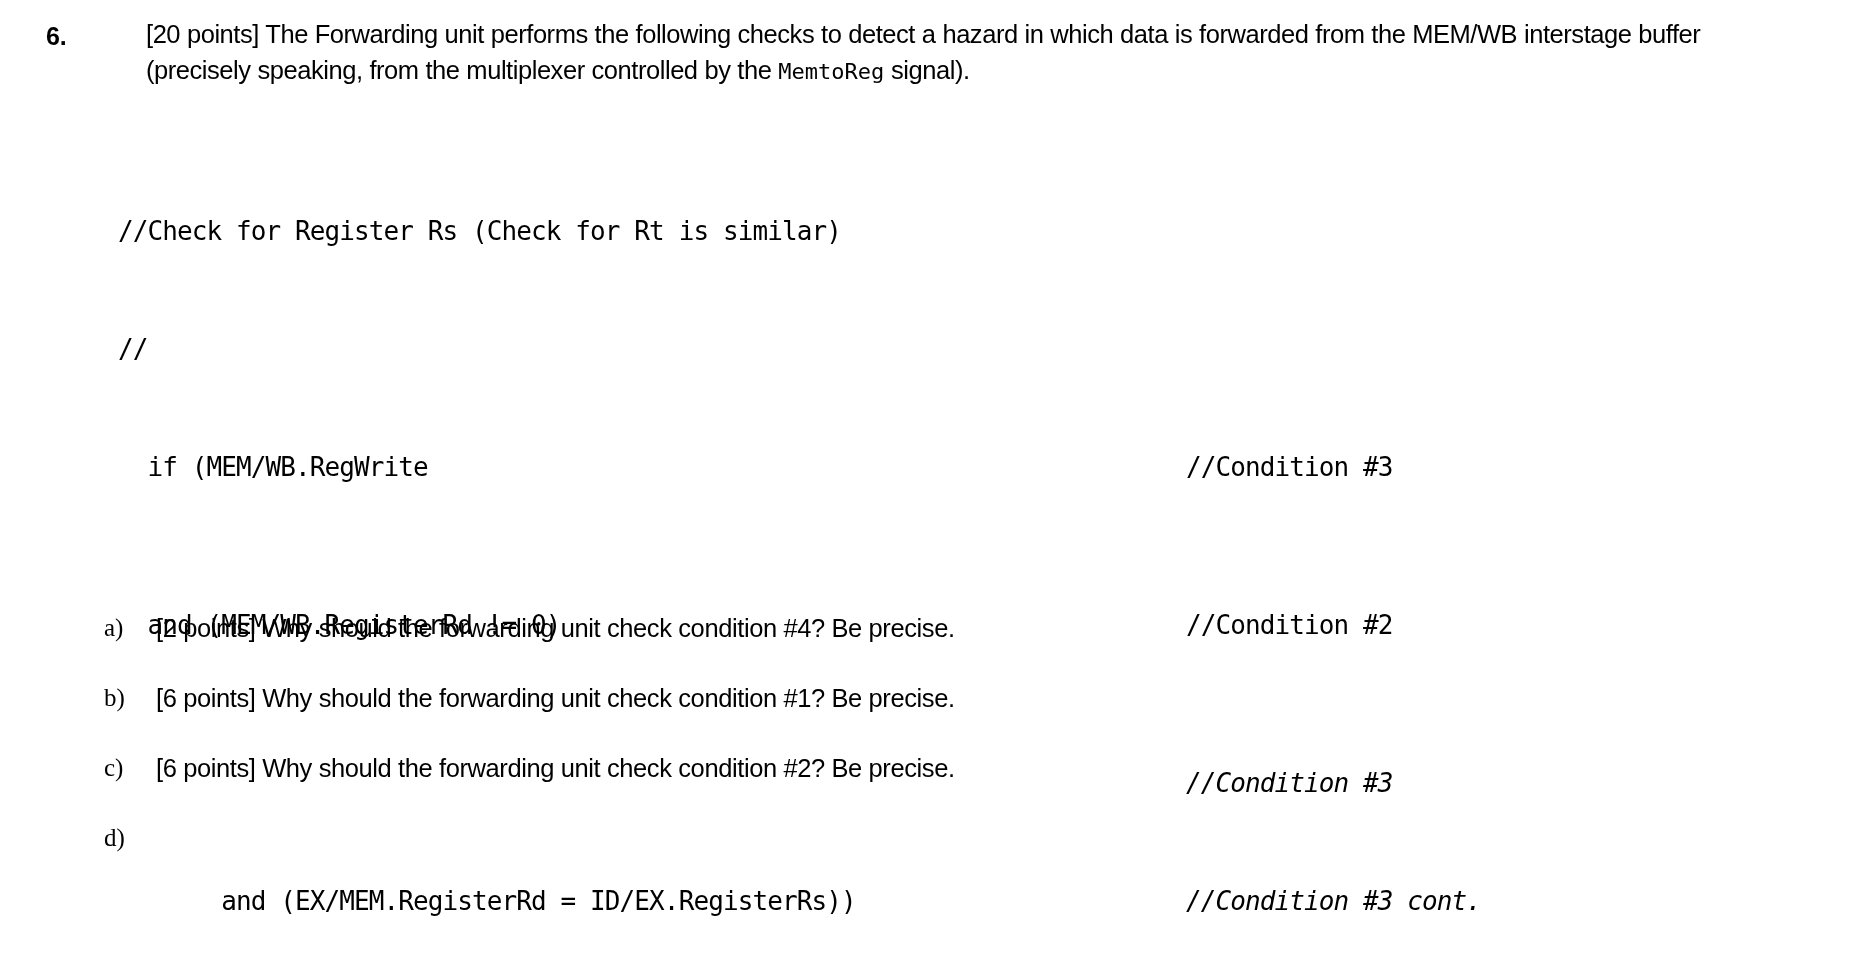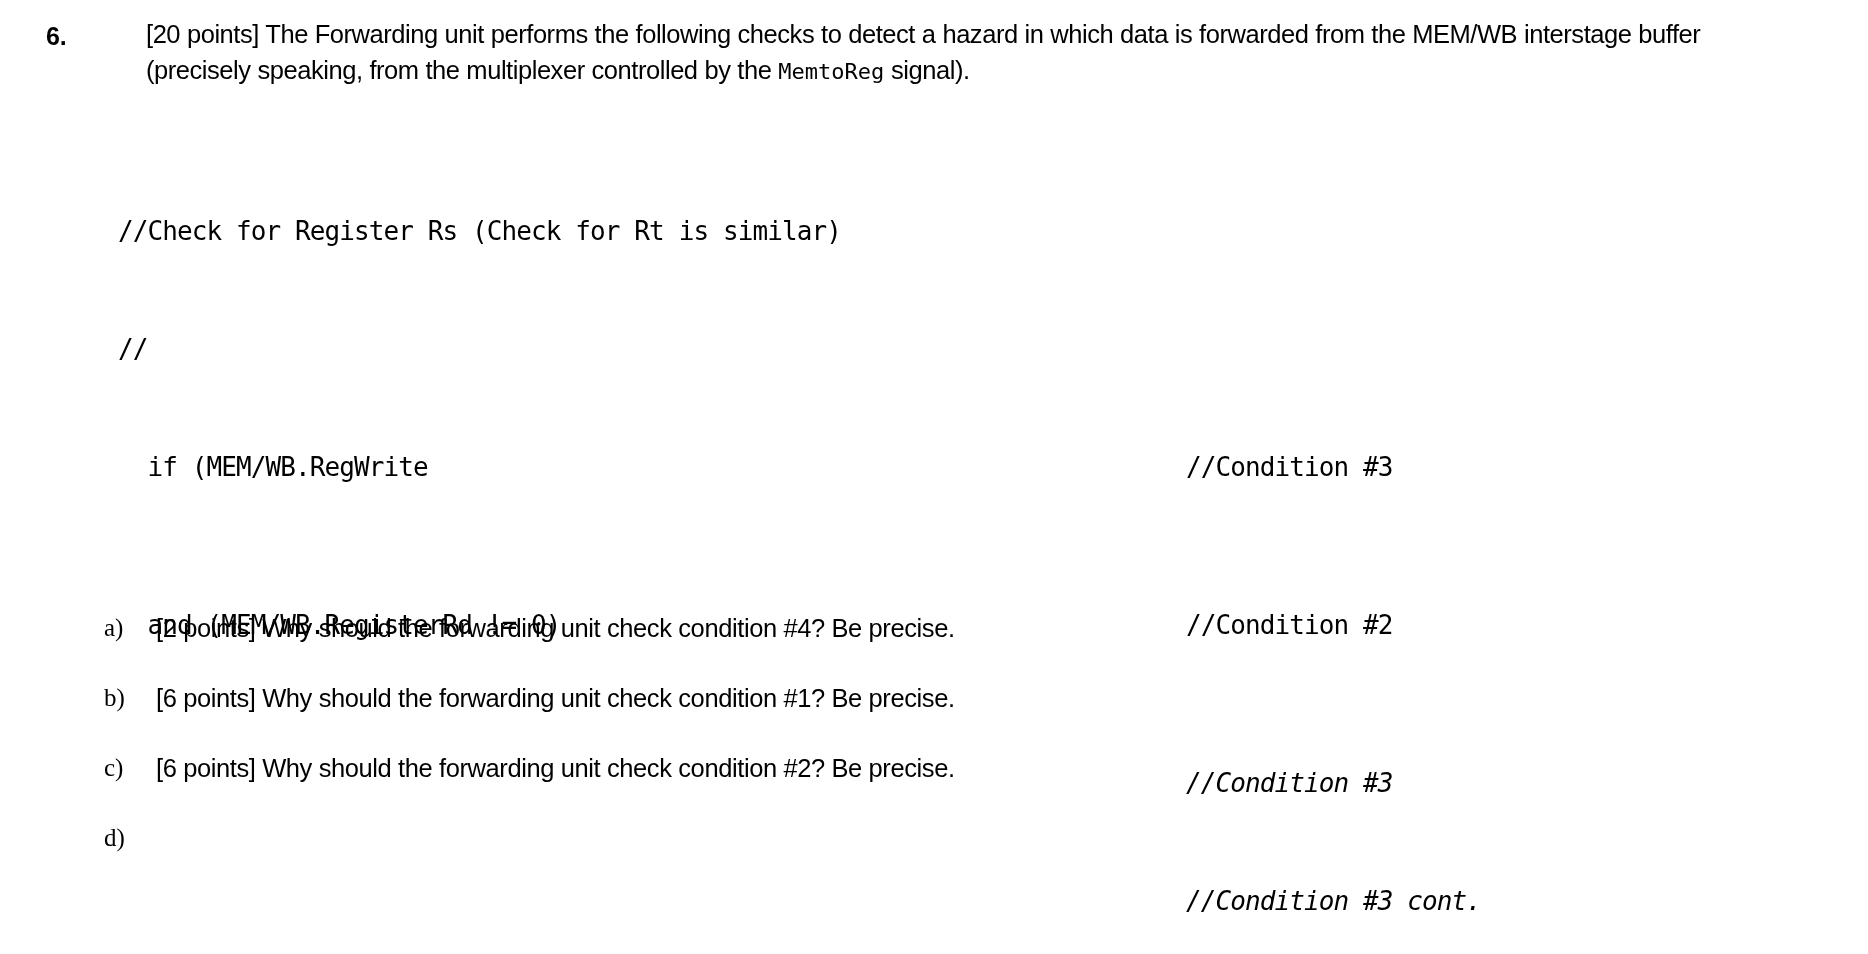--- a/index.html
+++ b/index.html
@@ -147,20 +147,21 @@
     <div class="code-row tall">
       <span class="code-left">  and (MEM/WB.RegisterRd != 0)</span>
       <span class="code-comment">//Condition #2</span>
     </div>
 
     <div class="code-row">
       <span class="code-comment c3">//Condition #3</span>
     </div>
 
     <div class="code-row tall">
+      <span class="code-left">       and (EX/MEM.RegisterRd = ID/EX.RegisterRs))</span>
       <span class="code-comment c3">//Condition #3 cont.</span>
     </div>
 
     
 
   </div>
 
   <div class="subs">
 
     <div class="sub-item">

